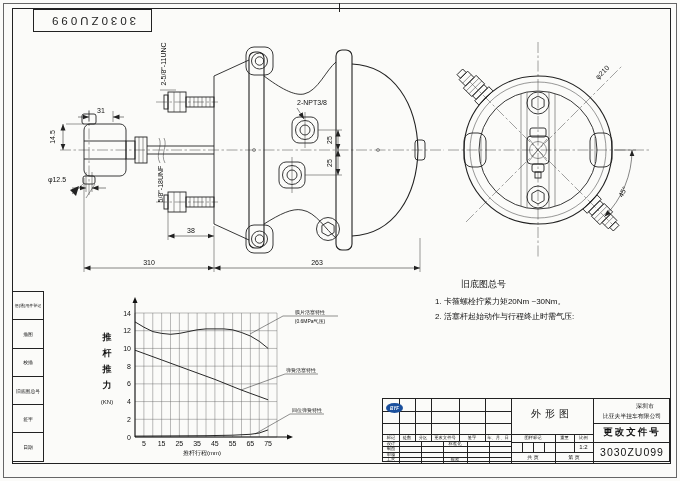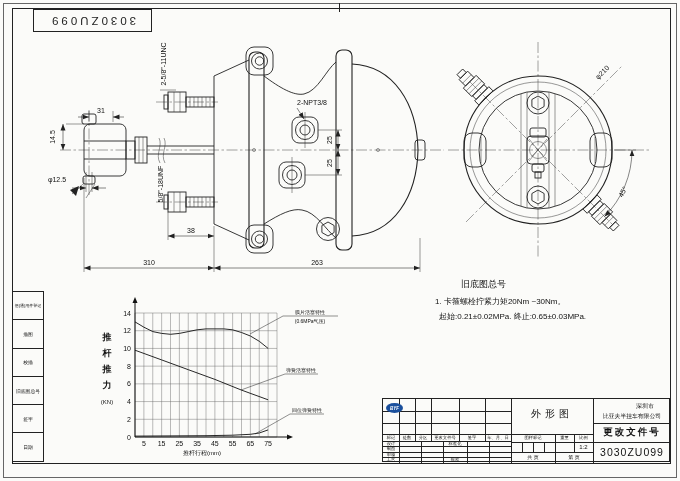--- a/index.html
+++ b/index.html
@@ -304,21 +304,21 @@
         <polyline points="241,390 285,374 318,374" class="lead"></polyline>
         <text x="301" y="372" text-anchor="middle" class="slab">弹簧活塞特性</text>
         <polyline points="255,434 290,414 324,414" class="lead"></polyline>
         <text x="307" y="412" text-anchor="middle" class="slab">回位弹簧特性</text>
       </g>
   </svg>
 
   <div class="techreq">
     <div class="t">旧底图总号</div>
     <div class="l">1. 卡箍螺栓拧紧力矩20Nm ~30Nm。</div>
-    <div class="l" style="padding-left:4px;">起始:0.21±0.02MPa.  终止:0.65±0.03MPa.</div>
+    <div class="l">2. 活塞杆起始动作与行程终止时需气压:</div>
   </div>
 
   <div class="strip">
     <div class="cell small">借(通)用件登记</div>
     <div class="cell">描图</div>
     <div class="cell">校描</div>
     <div class="cell">旧底图总号</div>
     <div class="cell">签字</div>
     <div class="cell">日期</div>
   </div>

